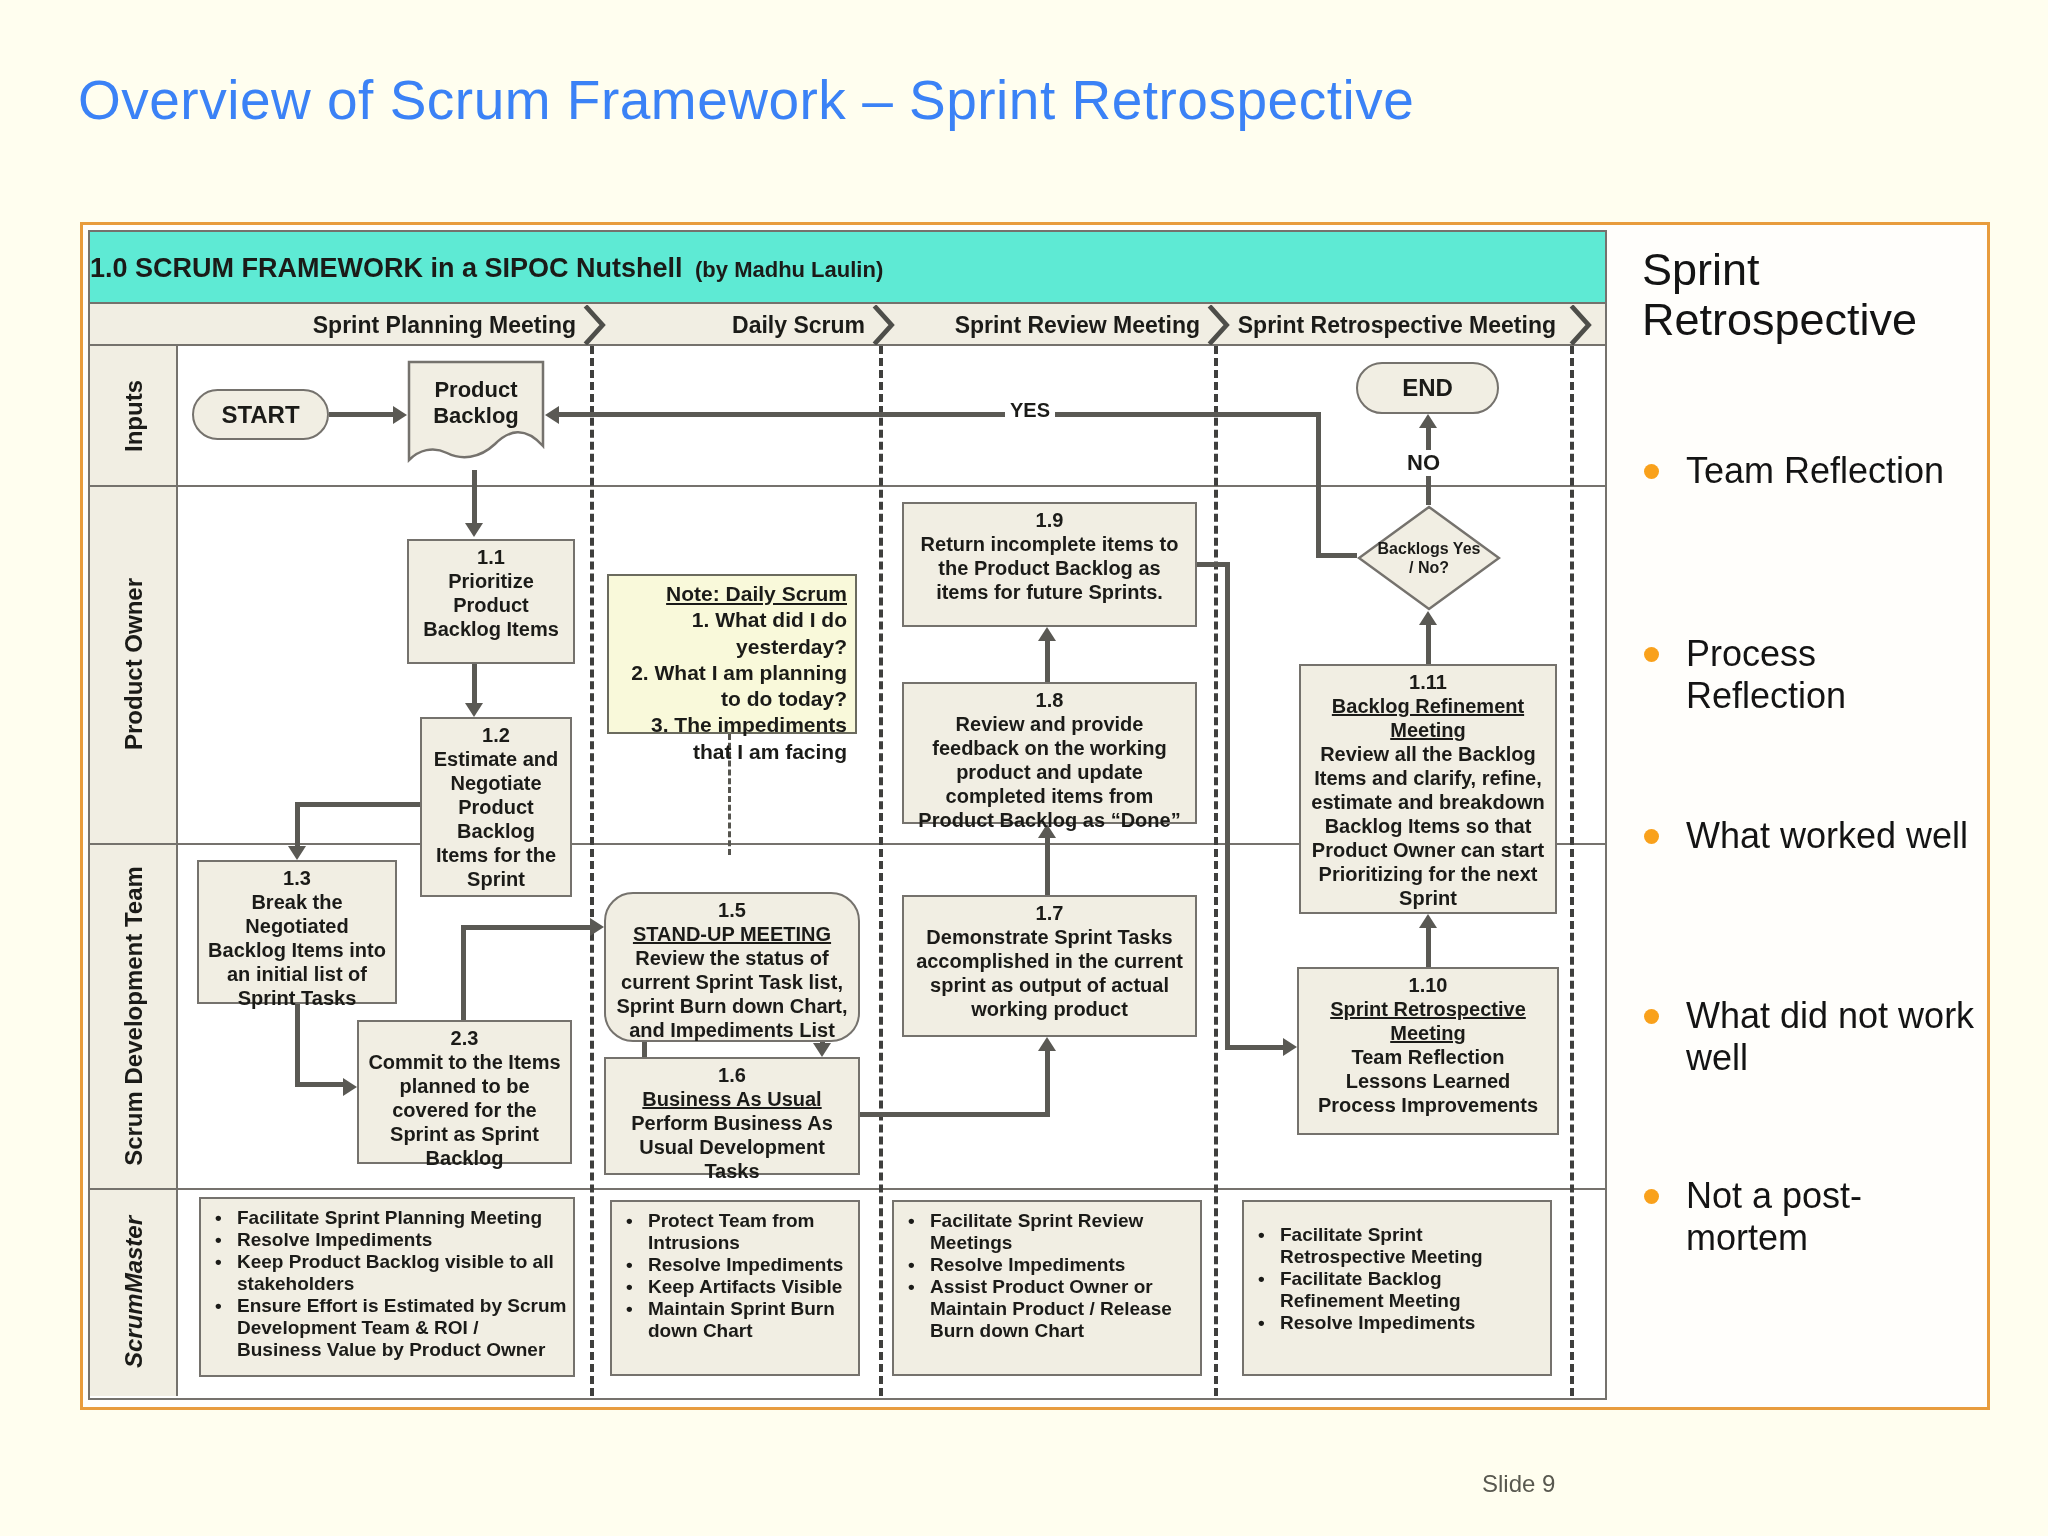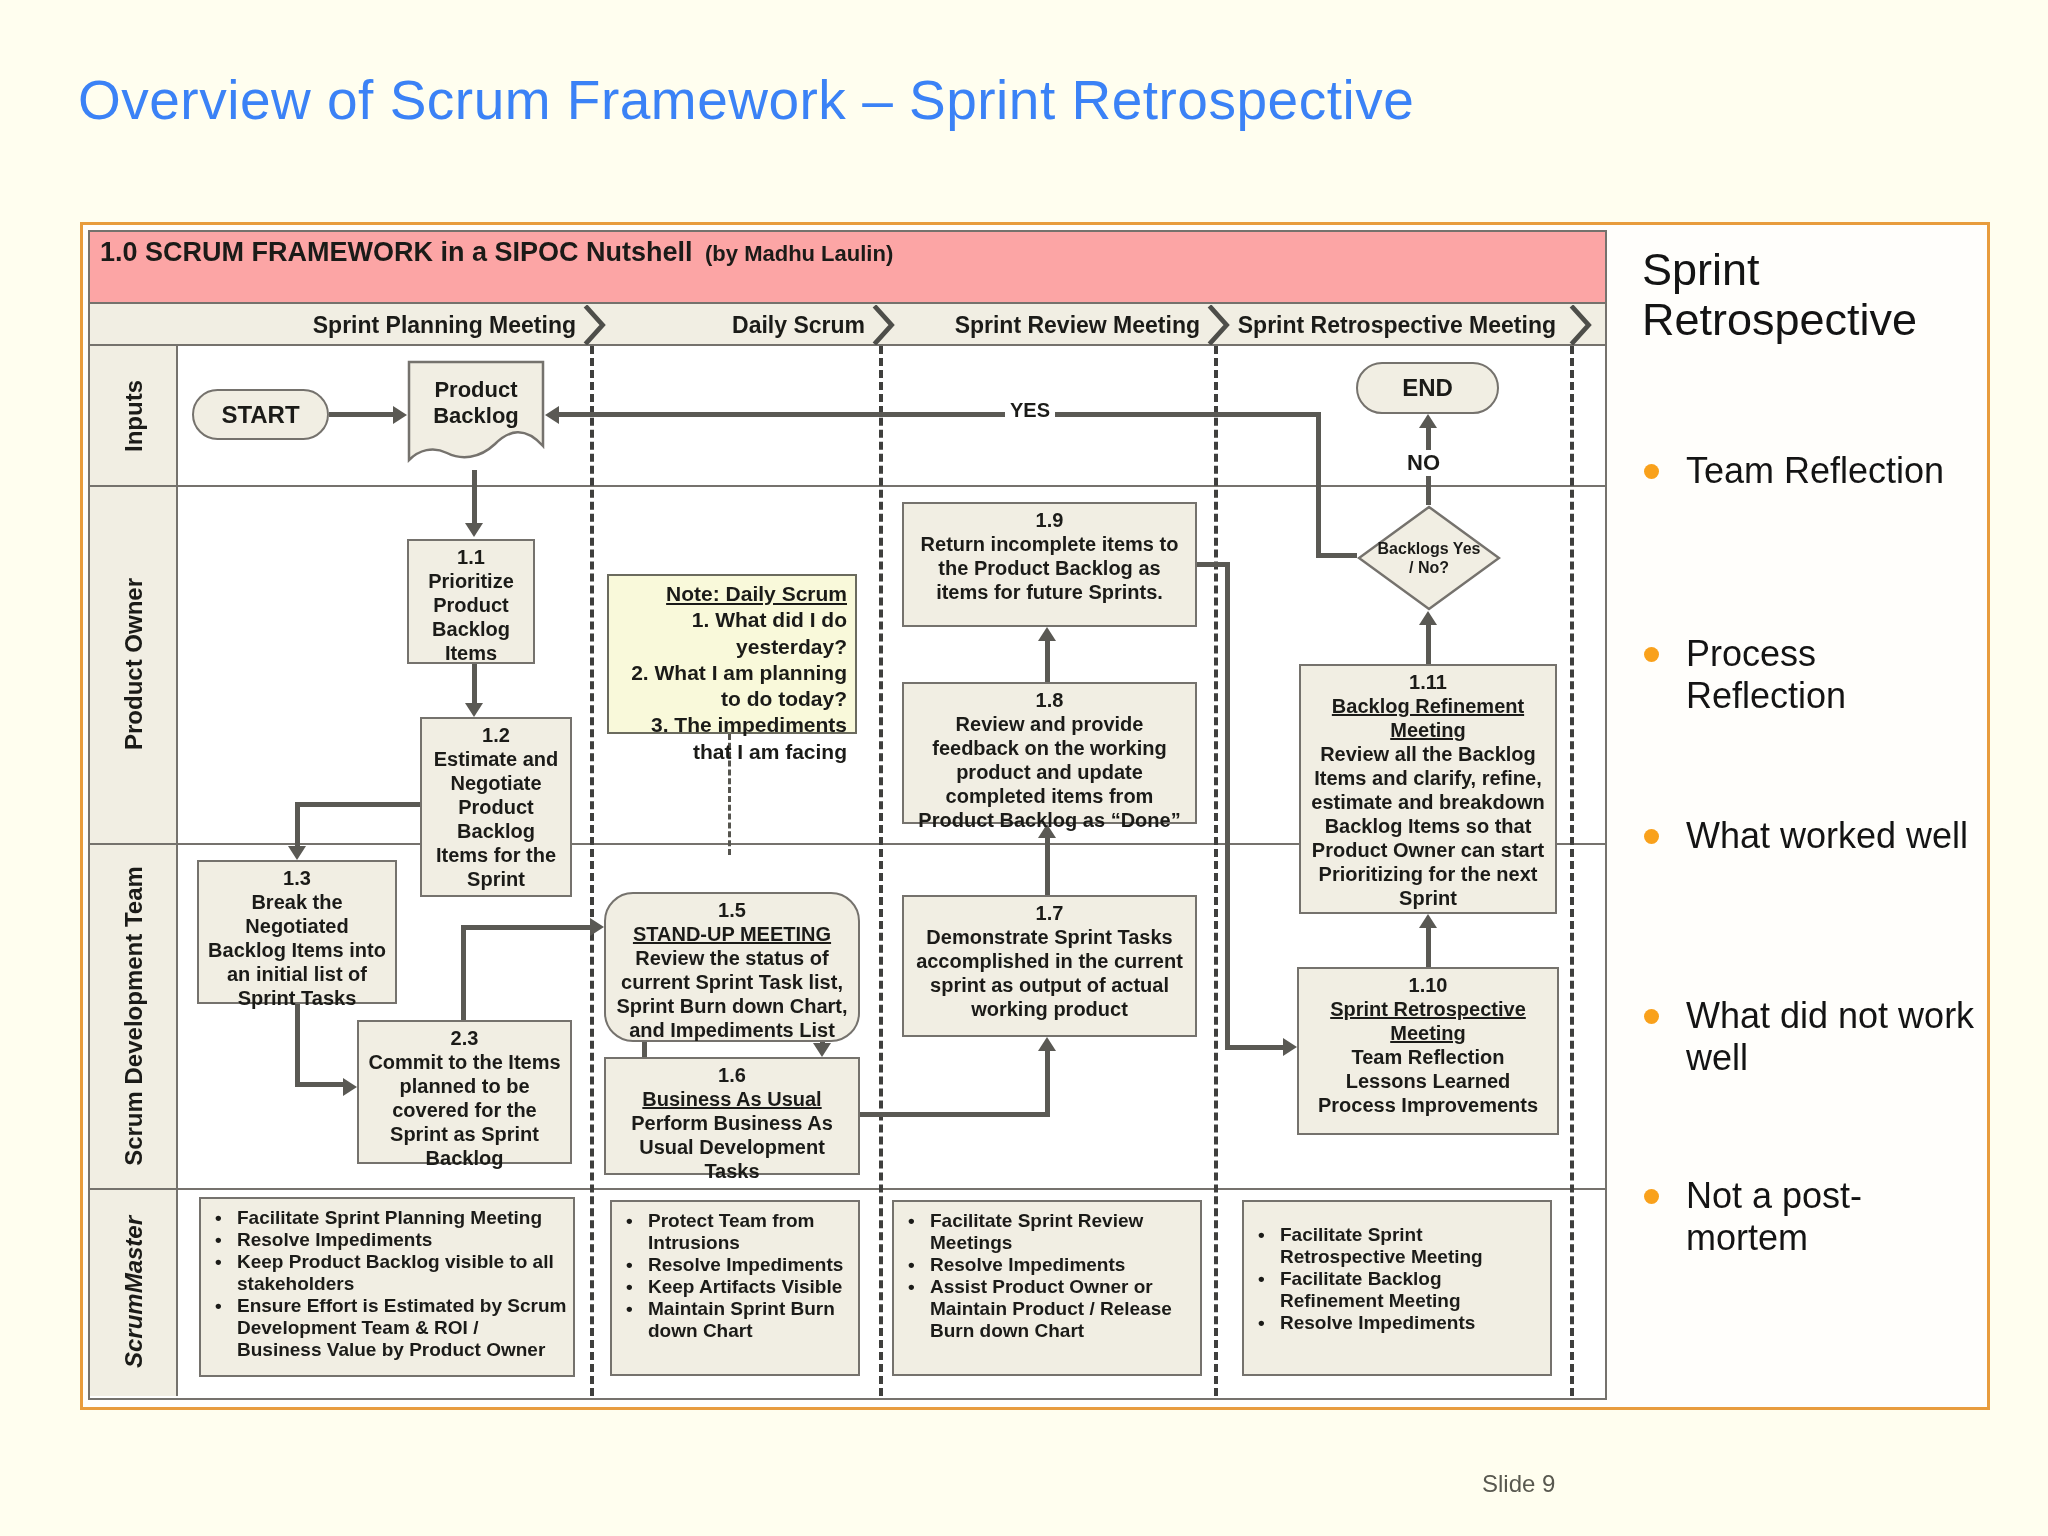--- a/index.html
+++ b/index.html
@@ -19,22 +19,22 @@
     position:absolute;left:80px;top:222px;width:1910px;height:1188px;
     border:3px solid #e89c3c;background:#fffefb;box-sizing:border-box;
   }
   
   .diagram{
     position:absolute;left:5px;top:5px;width:1519px;height:1170px;
     border:2px solid #75726d;background:#ffffff;box-sizing:border-box;
   }
   .band-head{
     position:absolute;left:0;top:0;width:100%;height:72px;
-    background:#fca5a5;border-bottom:2px solid #75726d;box-sizing:border-box;
-    line-height:40px;padding-left:10px;white-space:nowrap;
+    background:#5eead4;border-bottom:2px solid #75726d;box-sizing:border-box;
+    line-height:72px;padding-left:0;white-space:nowrap;
   }
   .band-head .h-title{font-size:27px;font-weight:bold;}
   .band-head .h-byline{font-size:22px;font-weight:bold;margin-left:8px;}
   .band-phases{
     position:absolute;left:0;top:72px;width:100%;height:42px;
     background:#f1eee3;border-bottom:2px solid #75726d;box-sizing:border-box;
   }
   .phase-label{
     position:absolute;top:0;height:42px;line-height:42px;
     font-size:23px;font-weight:bold;text-align:right;
@@ -238,21 +238,21 @@
 
     <div class="vdash-conn" style="left:638px;top:502px;height:121px;"></div>
 
     <div class="stadium" style="left:102px;top:157px;width:137px;height:51px;">START</div>
 
     <svg style="position:absolute;left:317px;top:128px;" width="138" height="112">
       <path d="M2,2 H136 V86 C118,66 102,70 88,84 C72,99 54,100 40,93 C26,86 12,90 2,100 Z" fill="#f1eee3" stroke="#75726d" stroke-width="2.5"></path>
     </svg>
     <div class="shape-text" style="left:325px;top:136px;width:122px;height:70px;font-size:22px;line-height:1.2;">Product Backlog</div>
 
-    <div class="node" style="left:317px;top:307px;width:128px;height:125px;">
+    <div class="node" style="left:317px;top:307px;width:168px;height:125px;">
       <div>1.1</div>
       <div>Prioritize Product Backlog Items</div>
     </div>
 
     <div class="node" style="left:330px;top:485px;width:152px;height:180px;">
       <div>1.2</div>
       <div>Estimate and Negotiate Product Backlog Items for the Sprint</div>
     </div>
 
     <div class="node" style="left:107px;top:628px;width:200px;height:144px;">

